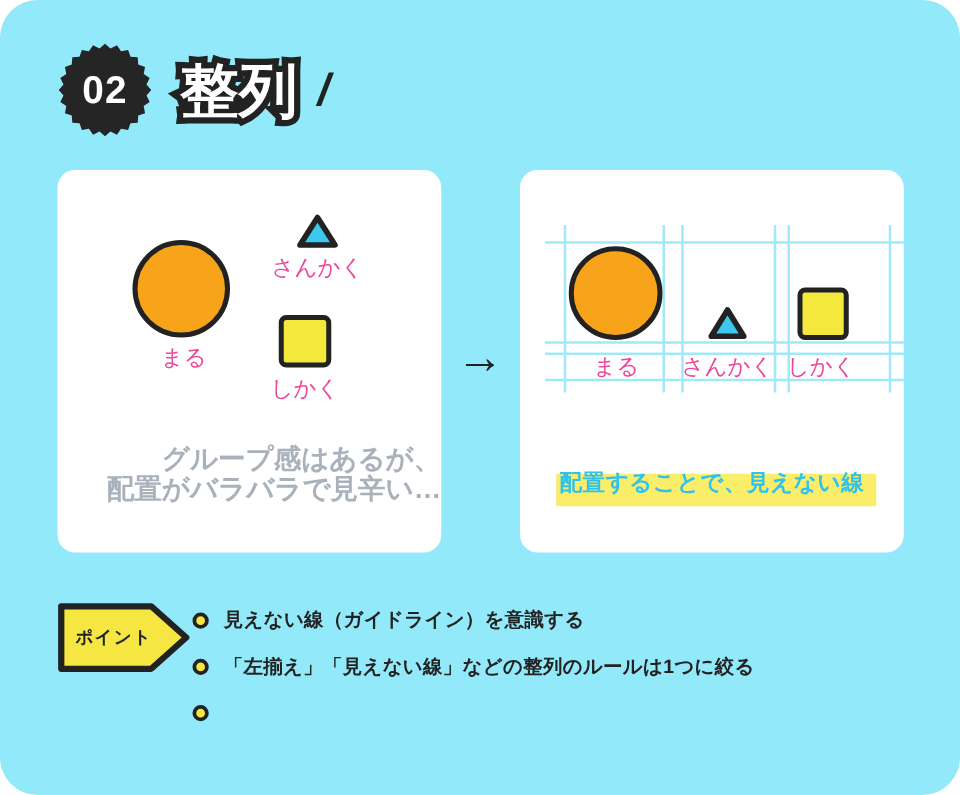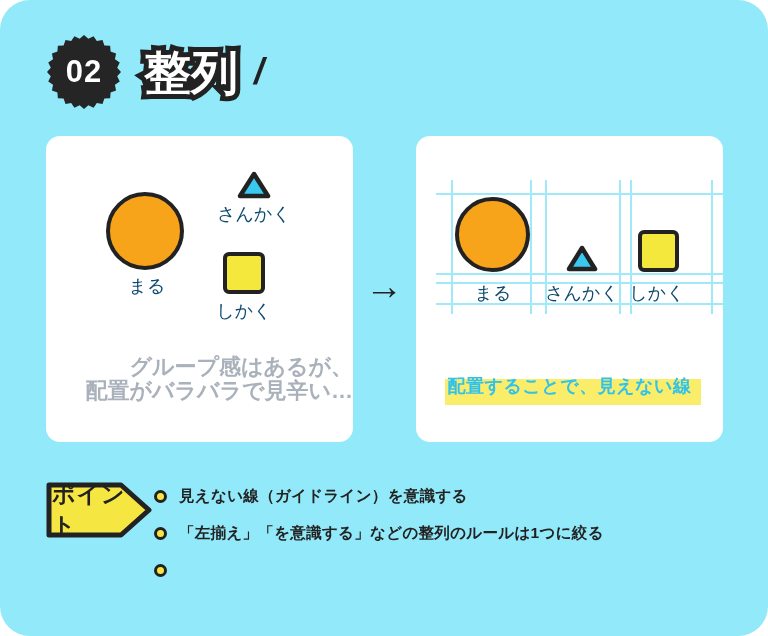--- a/index.html
+++ b/index.html
@@ -31,21 +31,21 @@
   
   .panel{position:absolute;top:136px;width:307px;height:306px;background:#ffffff;border-radius:14px;}
   .panel-before{left:46px;}
   .panel-after{left:416px;}
 
   .shape-circle{position:absolute;border-radius:50%;background:#F8A41B;border:4px solid #222222;}
   .shape-square{position:absolute;background:#F5E83C;border:4px solid #222222;border-radius:6px;}
   .shape-triangle{position:absolute;}
   .shape-label{
     position:absolute;font-family:"DejaVu Sans Mono","Liberation Mono",monospace;
-    font-size:18px;font-weight:500;color:#0c4a6e;text-align:center;white-space:nowrap;
+    font-size:18px;font-weight:500;color:#ec4899;text-align:center;white-space:nowrap;
     transform:translateX(-50%);
   }
   .muted-caption{
     position:absolute;left:0;width:100%;text-align:right;color:#A9B1BB;
     font-size:22px;font-weight:700;white-space:nowrap;
   }
 
   
   .vline{position:absolute;width:2px;top:44px;height:134px;background:#9FE9F8;}
   .hline{position:absolute;height:2px;left:20px;right:0;background:#9FE9F8;}
@@ -67,21 +67,21 @@
     font-size:38px;font-weight:800;color:#222222;
   }
 
   
   .points{position:absolute;left:46px;top:482px;width:676px;}
   .point-badge{position:relative;width:106px;height:56px;}
   .point-badge svg{position:absolute;inset:0;}
   .point-badge-label{
     position:absolute;left:6px;top:0;width:78px;height:56px;
     display:flex;align-items:center;justify-content:center;
-    font-size:23px;font-weight:800;color:#222222;letter-spacing:1px;
+    font-size:14px;font-weight:800;color:#222222;letter-spacing:1px;
   }
   .point-list{position:absolute;left:108px;top:2px;}
   .point-item{display:flex;align-items:center;height:24px;margin-bottom:13px;}
   .bullet{
     width:13px;height:13px;border-radius:50%;background:#F5E642;
     border:3.5px solid #222222;flex:0 0 auto;margin-right:12px;
   }
   .point-text{font-size:15.5px;font-weight:800;color:#222222;white-space:nowrap;letter-spacing:0.3px;}
 </style>
 </head>
@@ -157,20 +157,20 @@
       </svg>
       <div class="point-badge-label">ポイント</div>
     </div>
     <div class="point-list">
       <div class="point-item">
         <span class="bullet"></span>
         <span class="point-text">見えない線（ガイドライン）を意識する</span>
       </div>
       <div class="point-item">
         <span class="bullet"></span>
-        <span class="point-text">「左揃え」「を意識する」などの整列のルールは1つに絞る</span>
+        <span class="point-text">「左揃え」「見えない線」などの整列のルールは1つに絞る</span>
       </div>
       <div class="point-item">
         <span class="bullet"></span>
       </div>
     </div>
   </div>
 </div>
 
 </body></html>

